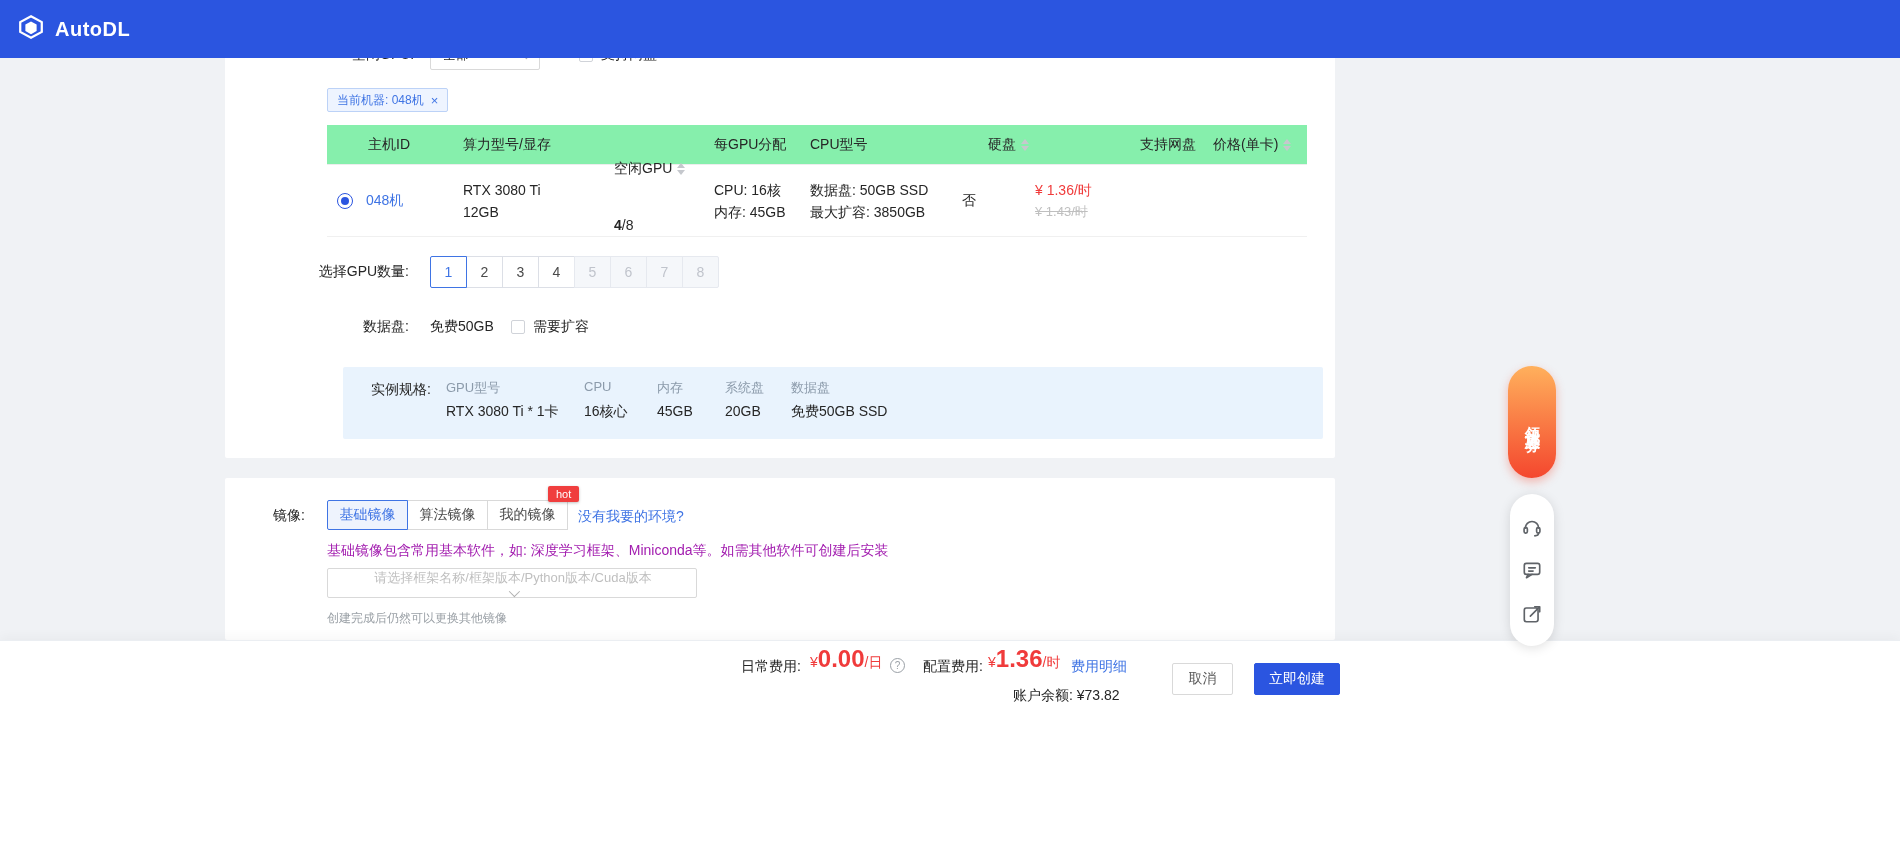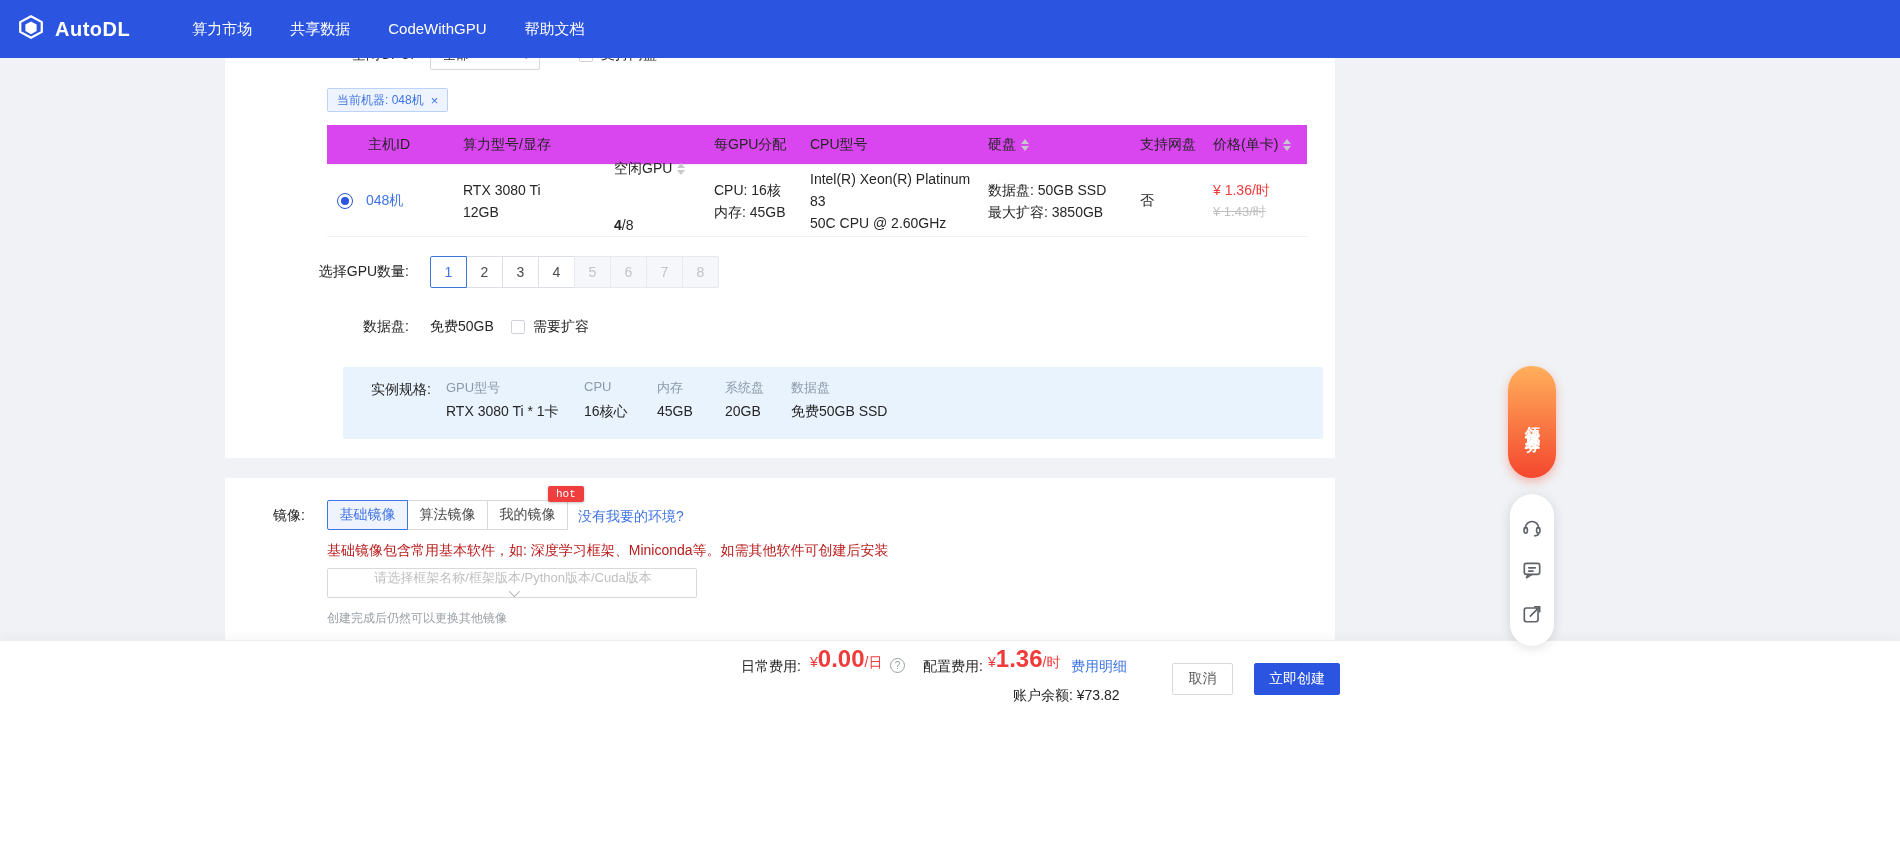--- a/index.html
+++ b/index.html
@@ -32,21 +32,21 @@
   .filter-cb{position:absolute;left:354px;top:18px;}
   .filter-cb-label{position:absolute;left:376px;top:16px;font-size:14px;color:#262626;}
 
   
   .tag{position:absolute;left:102px;top:58px;height:24px;display:inline-flex;align-items:center;gap:7px;padding:0 9px;background:#eef4ff;border:1px solid #bcd2f7;border-radius:2px;}
   .tag .t-label{font-size:12px;color:#3f74e4;}
   .tag .t-close{font-size:13px;color:#3f74e4;cursor:pointer;line-height:1;}
 
   
   .table{position:absolute;left:102px;top:95px;width:980px;font-size:14px;}
-  .thead{display:flex;height:40px;background:#d946ef;border-bottom:1px solid #ededed;align-items:center;color:#262626;font-weight:500;}
+  .thead{display:flex;height:40px;background:#86efac;border-bottom:1px solid #ededed;align-items:center;color:#262626;font-weight:500;}
   .trow{display:flex;height:72px;background:#fff;border-bottom:1px solid #f0f0f0;align-items:center;color:#262626;}
   .c1{width:120px;padding-left:41px;}
   .c2{width:151px;padding-left:16px;}
   .c3{width:100px;padding-left:16px;margin-top:48px;}
   .c4{width:96px;padding-left:16px;}
   .c5{width:178px;padding-left:16px;}
   .c6{width:152px;padding-left:16px;}
   .c7{width:73px;padding-left:16px;}
   .c8{width:110px;padding-left:16px;}
   .trow .c1{padding-left:10px;display:flex;align-items:center;gap:13px;}
@@ -82,23 +82,23 @@
   .spec-name{position:absolute;top:12px;font-size:13px;color:#8c9bab;white-space:nowrap;}
   .spec-value{position:absolute;top:36px;font-size:14px;color:#262626;white-space:nowrap;}
 
   
   .img-label{position:absolute;left:0;width:80px;top:29px;text-align:right;font-size:14px;color:#262626;}
   .tabs{position:absolute;left:102px;top:22px;display:flex;}
   .tab{width:81px;height:30px;margin-left:-1px;display:flex;align-items:center;justify-content:center;background:#fff;border:1px solid #d9d9d9;color:#4a4a4a;font-size:14px;cursor:pointer;}
   .tab:first-child{margin-left:0;border-radius:2px 0 0 2px;}
   .tab:last-child{border-radius:0 2px 2px 0;}
   .tab.selected{position:relative;z-index:2;background:#eef3fd;border-color:#3f74e4;color:#3f74e4;}
-  .hot-badge{position:absolute;left:221px;top:-14px;z-index:5;background:#f03e3e;color:#fff;font-size:11px;padding:2px 8px;border-radius:2px;box-shadow:0 1px 3px rgba(0,0,0,.25);font-family:Liberation Mono, monospace;}
+  .hot-badge{position:absolute;left:221px;top:-14px;z-index:5;background:#f03e3e;color:#fff;font-size:11px;padding:2px 8px;border-radius:2px;box-shadow:0 1px 3px rgba(0,0,0,.25);}
   .env-link{position:absolute;left:353px;top:30px;font-size:14px;color:#3f74e4;cursor:pointer;text-decoration:none;}
-  .img-desc{position:absolute;left:102px;top:64px;font-size:14px;color:#b91c1c;}
+  .img-desc{position:absolute;left:102px;top:64px;font-size:14px;color:#a21caf;}
   .frame-select{left:102px;top:90px;width:370px;height:30px;flex-direction:column;}
   .frame-select .ph{font-size:13px;color:#bfbfbf;}
   .img-note{position:absolute;left:102px;top:132px;font-size:12px;color:#9aa0a6;}
 
   
   .footer{position:absolute;left:0;top:640px;width:100%;height:227px;background:#fff;border-top:1px solid #ebeef2;box-shadow:0 -4px 10px rgba(0,0,0,.03);z-index:20;}
   .fee-label{position:absolute;top:17px;font-size:14px;color:#262626;}
   .fee-amount{position:absolute;top:4px;display:flex;align-items:baseline;color:#f03b3b;}
   .fee-amount .cur{font-size:14px;}
   .fee-amount .num{font-size:24px;font-weight:bold;}
@@ -187,24 +187,20 @@
           <div>RTX 3080 Ti</div>
           <div>12GB</div>
         </div>
         <div class="td c3">
           <span class="gpu-used">4</span><span>/8</span>
         </div>
         <div class="td c4 two-line">
           <div>CPU: 16核</div>
           <div>内存: 45GB</div>
         </div>
-        <div class="td c5 two-line">
-          <div>Intel(R) Xeon(R) Platinum 83</div>
-          <div>50C CPU @ 2.60GHz</div>
-        </div>
         <div class="td c6 two-line">
           <div>数据盘: 50GB SSD</div>
           <div>最大扩容: 3850GB</div>
         </div>
         <div class="td c7"><span>否</span></div>
         <div class="td c8 two-line">
           <div class="price-now">¥ 1.36/时</div>
           <div class="price-old">¥ 1.43/时</div>
         </div>
       </div>
@@ -330,21 +326,15 @@
   <header class="navbar">
     <a class="brand">
       <span>
         <svg width="30" height="30" viewBox="0 0 32 32">
           <path fill="none" stroke="#fff" stroke-width="2.4" d="M16 4.5 27.5 10.8v10.4L16 27.5 4.5 21.2V10.8z"></path>
           <path fill="#fff" d="M16 10l6 3.4v6.8L16 23.6 10 20.2v-6.8z"></path>
         </svg>
       </span>
       <span class="brand-name">AutoDL</span>
     </a>
-    <nav class="nav-items">
-      <a class="nav-item">算力市场</a>
-      <a class="nav-item">共享数据</a>
-      <a class="nav-item">CodeWithGPU</a>
-      <a class="nav-item">帮助文档</a>
-    </nav>
   </header>
 
 </div>
 
 </body></html>

